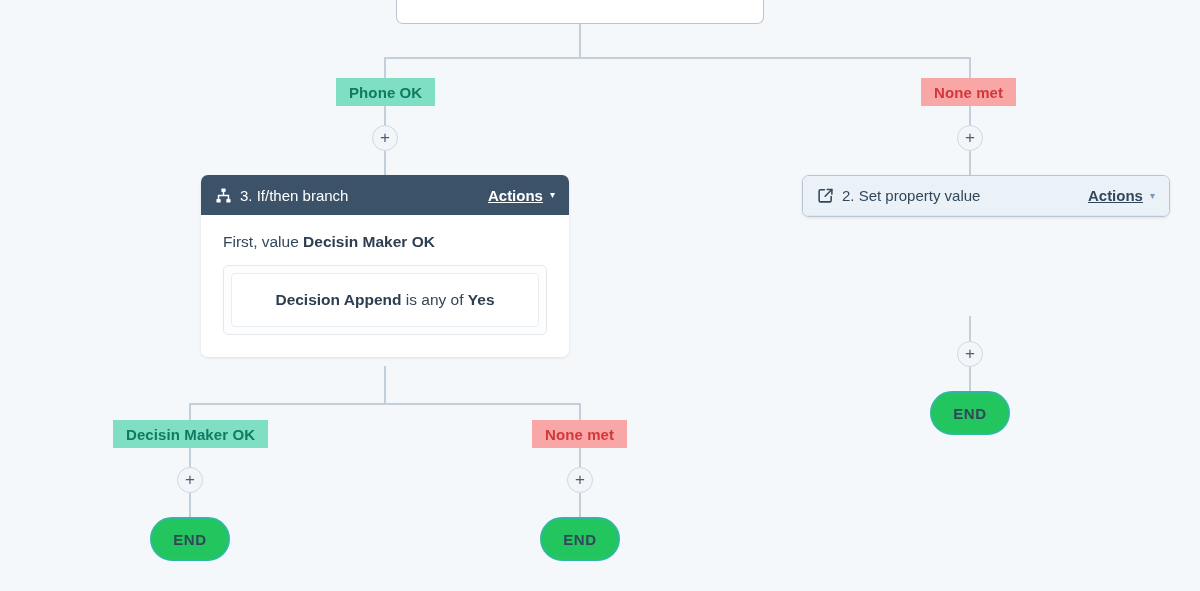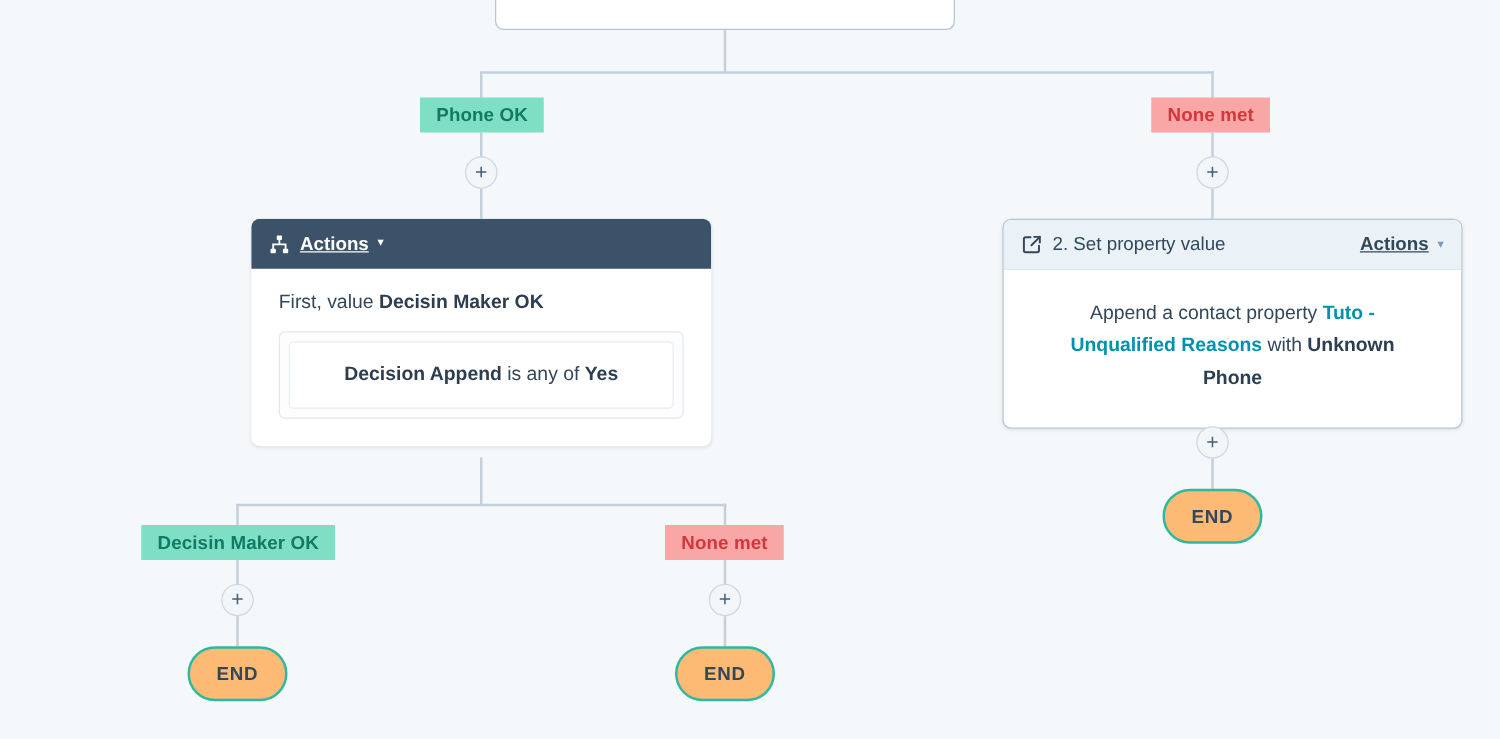--- a/index.html
+++ b/index.html
@@ -74,21 +74,21 @@
     color: #d2373c;
   }
 
   
   .end-node {
     position: absolute;
     width: 80px;
     height: 44px;
     border-radius: 22px;
     border: 2px solid #2fb8a0;
-    background: #fdba74;
+    background: #22c55e;
     box-sizing: border-box;
     display: flex;
     align-items: center;
     justify-content: center;
     font-size: 15px;
     font-weight: bold;
     letter-spacing: 0.6px;
     color: #33475b;
     z-index: 3;
   }
@@ -237,20 +237,21 @@
   <div class="card" style="left:201px; top:175px; width:368px;">
     <div class="card-header dark">
       <span class="hdr-icon">
         <svg width="17" height="17" viewBox="0 0 24 24" fill="none" stroke="#ffffff" stroke-width="2.1" stroke-linecap="round">
           <rect x="9" y="2" width="6" height="5" rx="1" fill="#ffffff" stroke="none"></rect>
           <rect x="2" y="17" width="6" height="5" rx="1" fill="#ffffff" stroke="none"></rect>
           <rect x="16" y="17" width="6" height="5" rx="1" fill="#ffffff" stroke="none"></rect>
           <path d="M12 7.5 L12 12 M5 17 L5 12 L19 12 L19 17"></path>
         </svg>
       </span>
+      <span class="hdr-title">3. If/then branch</span>
       <span class="hdr-actions">
         <span class="act-text">Actions</span>
         <span class="caret">▾</span>
       </span>
     </div>
     <div class="card-body">
       <div class="check-line">
         <span>First, value </span><b>Decisin Maker OK</b>
       </div>
       <div class="cond-outer">
@@ -305,25 +306,20 @@
           <path d="M14.5 3.5 L21 3.5 L21 10" fill="none"></path>
           <path d="M21 3.5 L11.5 13"></path>
         </svg>
       </span>
       <span class="hdr-title">2. Set property value</span>
       <span class="hdr-actions">
         <span class="act-text">Actions</span>
         <span class="caret">▾</span>
       </span>
     </div>
-    <div class="card-body" style="padding:22px 30px 26px 30px;">
-      <div class="prop-text">
-        <span>Append a contact property </span><span class="link">Tuto - Unqualified Reasons</span><span> with </span><b>Unknown Phone</b>
-      </div>
-    </div>
   </div>
 
   <div class="line v" style="left:969px; top:316px; height:25px;"></div>
   <div class="plus-btn" style="left:957px; top:341px;">
     <span class="glyph">+</span>
   </div>
   <div class="line v" style="left:969px; top:367px; height:24px;"></div>
   <div class="end-node" style="left:930px; top:391px;">
     <span>END</span>
   </div>

